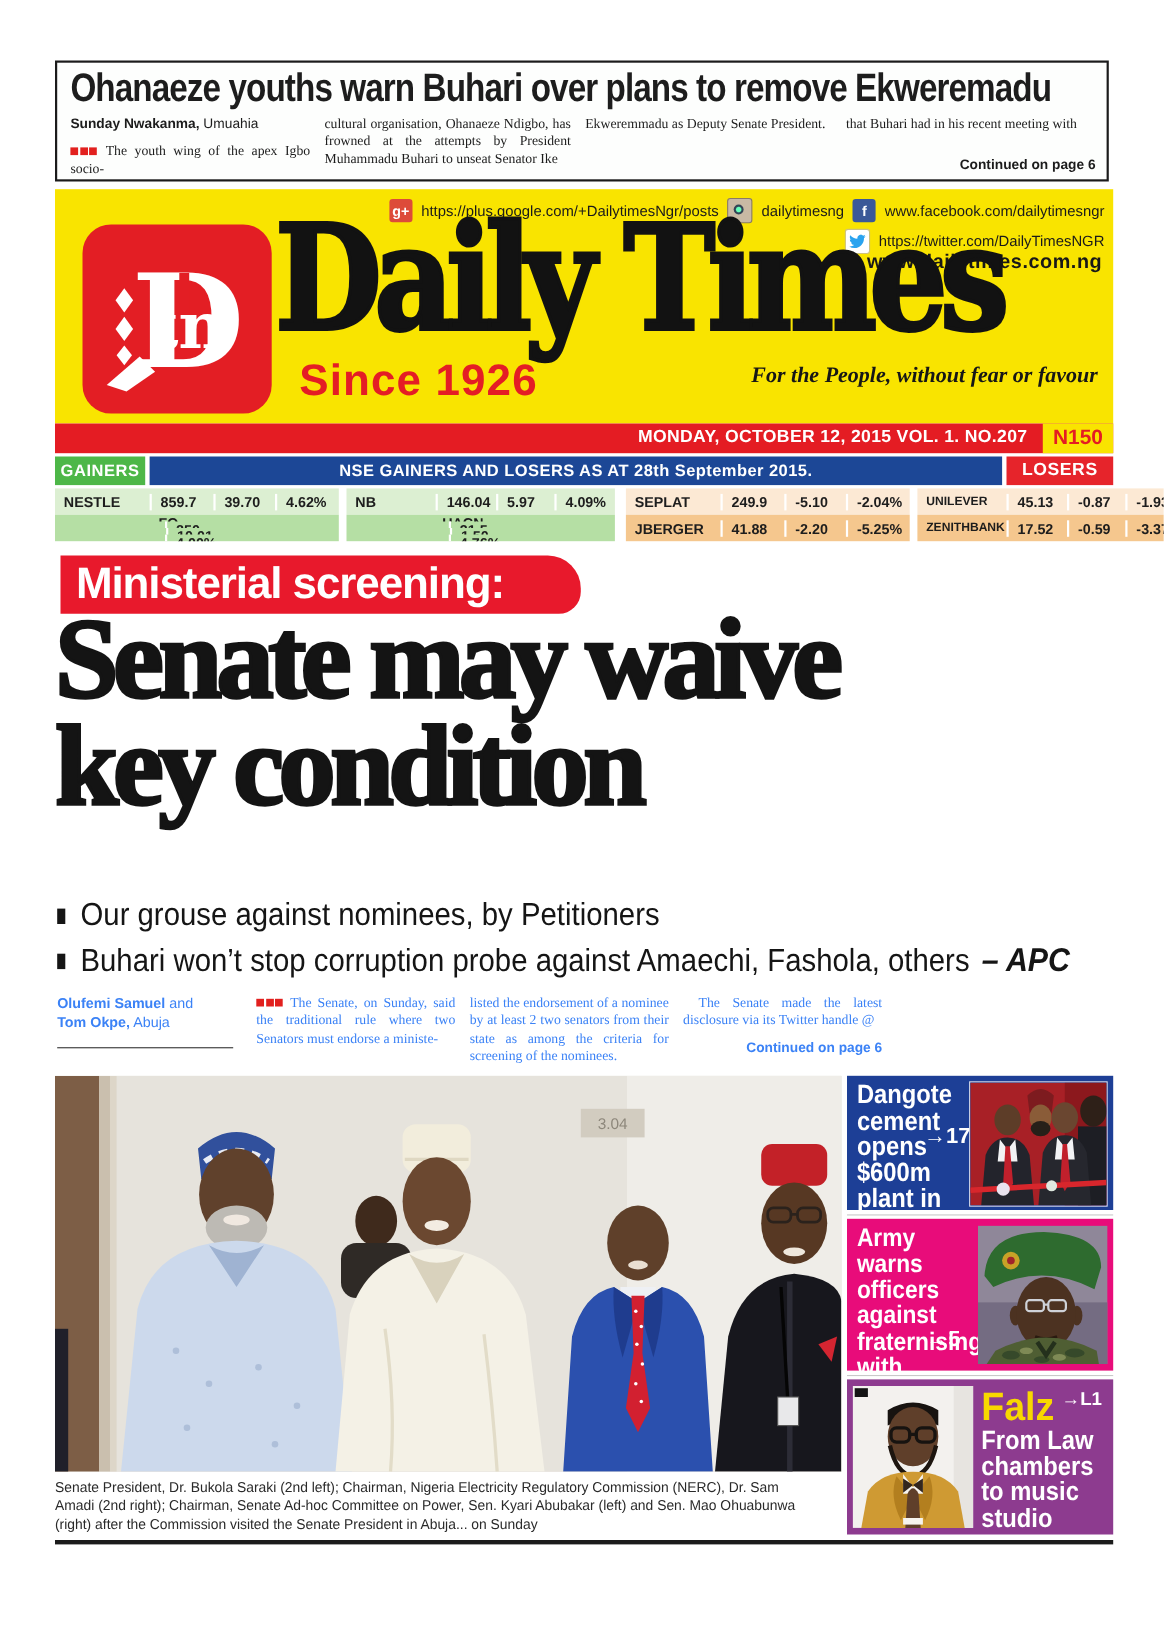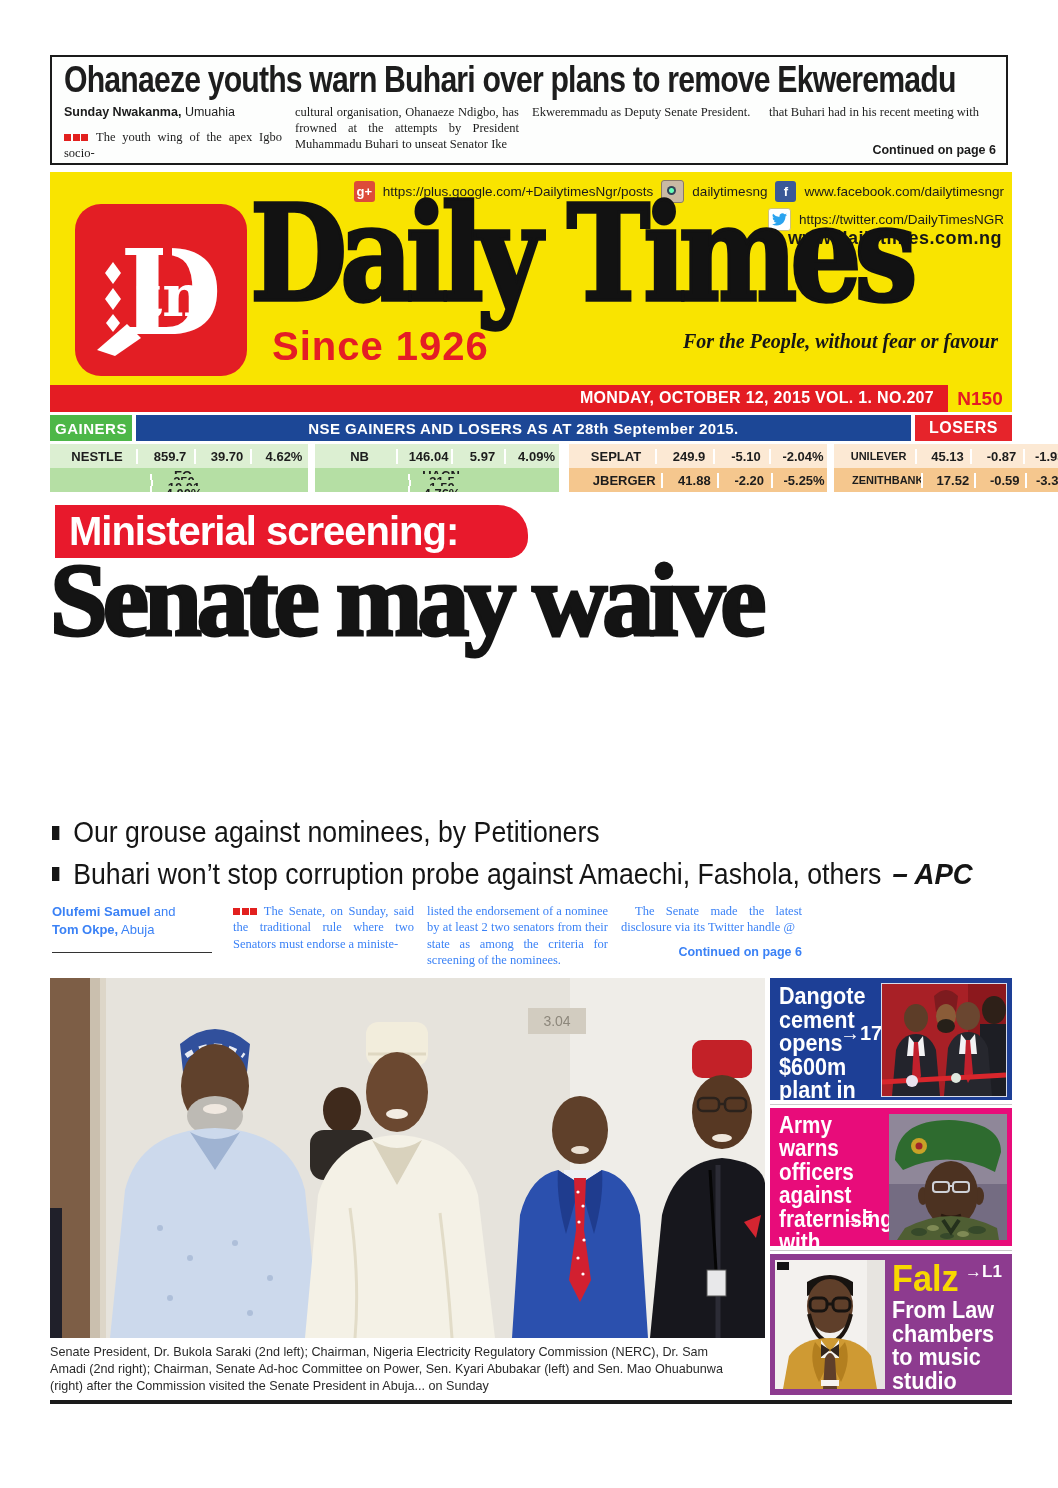--- a/index.html
+++ b/index.html
@@ -57,23 +57,23 @@
   .m-g{width:82px;background:#4db748;color:#fff;font-weight:700;font-size:15px;
        display:flex;align-items:center;justify-content:center;letter-spacing:.5px;}
   .m-t{flex:1;background:#1c4796;color:#fff;font-weight:700;font-size:15px;margin-left:4px;margin-right:4px;
        display:flex;align-items:center;justify-content:center;letter-spacing:.4px;}
   .m-l{width:97px;background:#e6242b;color:#fff;font-weight:700;font-size:16px;
        display:flex;align-items:center;justify-content:center;letter-spacing:.5px;}
   .m-body{display:flex;margin-top:3px;align-items:stretch;}
   .mt{display:flex;flex-direction:column;}
   .mt .mr{display:flex;height:24px;align-items:center;}
   .mr.g0{background:#dcefd2;} .mr.g1{background:#b5dfa4;flex-direction:column;}
-  .mr.l0{background:#fce9d4;} .mr.l1{background:#f5c78e;padding-left:10px;}
+  .mr.l0{background:#fce9d4;} .mr.l1{background:#f5c78e;}
   .mc{font-size:13px;font-weight:700;color:#1d1d1d;padding-left:8px;box-sizing:border-box;
-      border-left:2px solid #fff;white-space:nowrap;overflow:hidden;text-align:center;}
+      border-left:2px solid #fff;white-space:nowrap;overflow:hidden;}
   .mc:first-child{border-left:none;}
   .mc.name{width:86px;} .mc.v1{width:58px;} .mc.v2{width:56px;} .mc.v3{width:58px;}
   .mtA{width:258px;} .mtB{width:244px;margin-left:7px;}
   .mdiv{width:4px;background:#111;margin:0 5px;}
   .mc.small{font-size:11px;}
 
   
   .kicker{left:55px;top:505px;width:473px;height:53px;background:#e8192c;border-radius:0 30px 20px 0;
           color:#fff;font-size:40px;font-weight:700;line-height:52px;padding-left:14px;box-sizing:border-box;
           transform-origin:left top;letter-spacing:-1px;}
@@ -256,20 +256,21 @@
           <div class="mc v2">-0.59</div>
           <div class="mc v3">-3.37%</div>
         </div>
       </div>
     </div>
   </div>
 
   <div class="abs kicker">Ministerial screening:</div>
   <div class="abs headline">
     <div>Senate may waive</div>
+    <div>key condition</div>
   </div>
 
   <div class="abs bullets">
     <div class="bullet-line">
       <span class="bsq"></span>
       <span>Our grouse against nominees, by Petitioners</span>
     </div>
     <div class="bullet-line">
       <span class="bsq"></span>
       <span>Buhari won’t stop corruption probe against Amaechi, Fashola, others</span>

